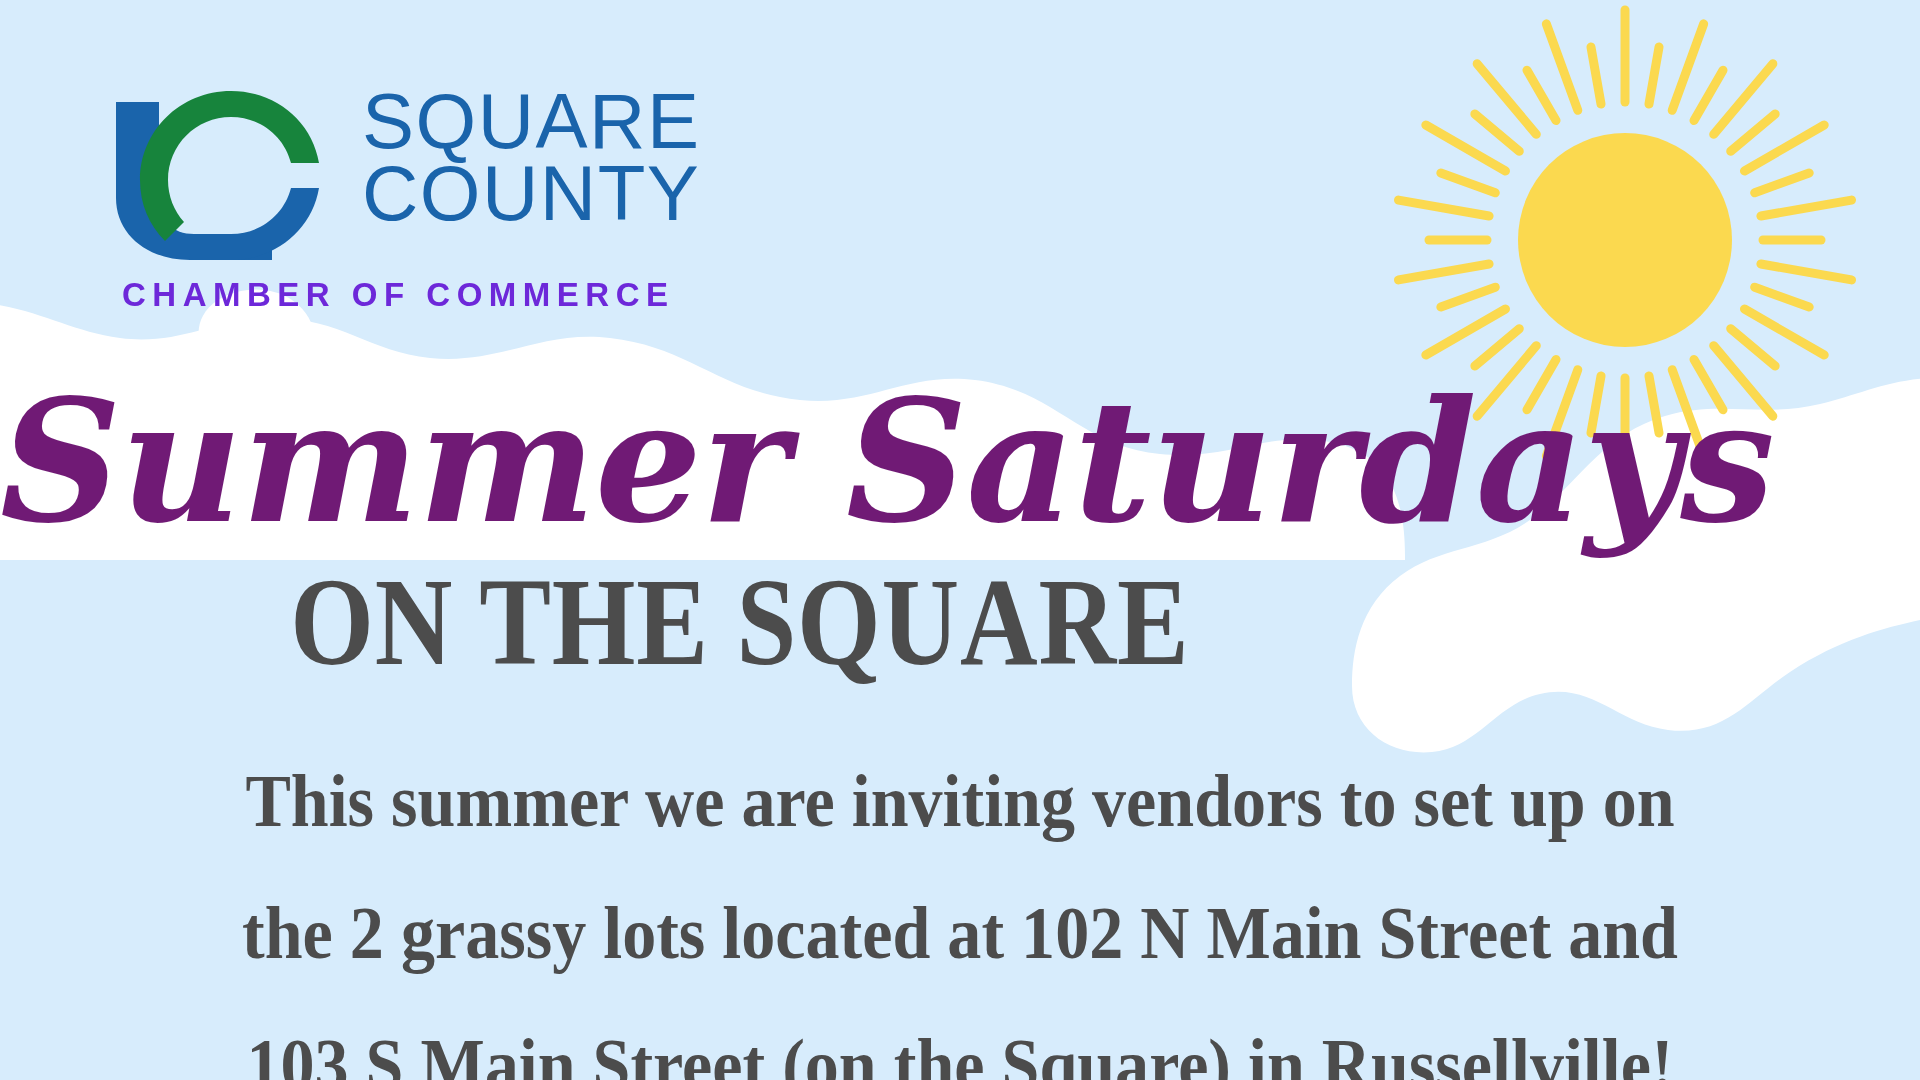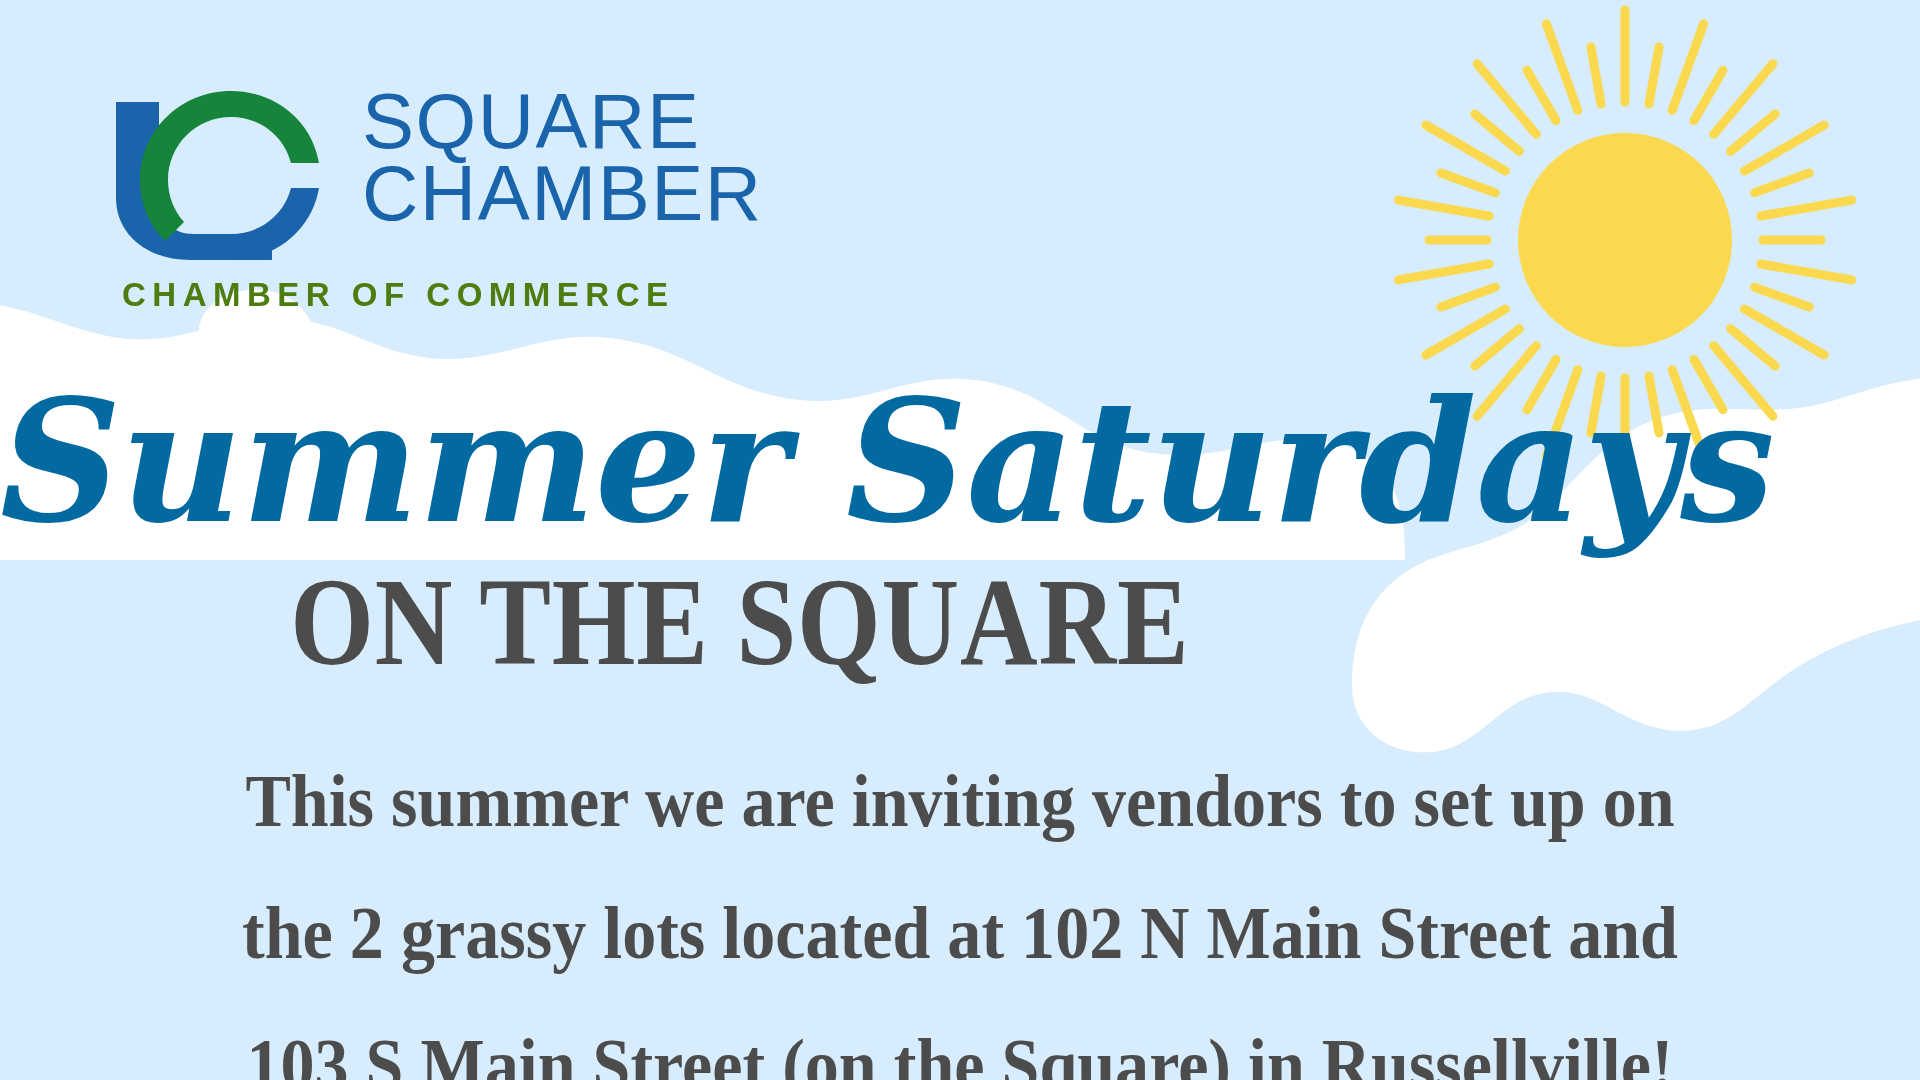--- a/index.html
+++ b/index.html
@@ -49,37 +49,37 @@
     display:block;
     white-space:nowrap;
   }
   .logo-tagline {
     position:absolute;
     left:10px; top:188px;
     font-family:"Liberation Sans", sans-serif;
     font-weight:700;
     font-size:33px;
     letter-spacing:6.5px;
-    color:#4d7c0f;
+    color:#6d28d9;
     white-space:nowrap;
   }
 
   
   .headline-script {
     position:absolute;
     left:0; top:378px;
     width:1700px;
     text-align:center;
     font-family:"DejaVu Serif", serif;
     font-style:italic;
     font-weight:700;
     font-size:168px;
     line-height:1;
     letter-spacing:-1px;
-    color:#0369a1;
+    color:#701a75;
     white-space:nowrap;
   }
   .headline-sub {
     position:absolute;
     left:0; top:560px;
     width:1480px;
     text-align:center;
     font-family:"Liberation Serif", serif;
     font-weight:700;
     font-size:125px;
@@ -202,21 +202,21 @@
       <path fill="#1a64ab" d="M 207,100 C 200,142 163,172 119,172 L 78,172 L 78,146 L 119,146
            C 148,146 172,127 179,100 Z"></path>
 
       <path fill="#17843c" d="M 119,3 C 163,3 200,33 207,75 L 179,75 C 172,48 148,29 119,29
            C 84,29 56,57 56,92 C 56,108 62,123 72,134 L 53,153
            C 37,137 28,116 28,92 C 28,43 68,3 119,3 Z"></path>
     </svg>
 
     <div class="logo-words">
       <span class="logo-word">SQUARE</span>
-      <span class="logo-word">CHAMBER</span>
+      <span class="logo-word">COUNTY</span>
     </div>
 
     <div class="logo-tagline">CHAMBER OF COMMERCE</div>
   </div>
 
   <div class="headline-script">Summer Saturdays</div>
 
   <div class="headline-sub">ON THE SQUARE</div>
 
   <div class="body-copy">

